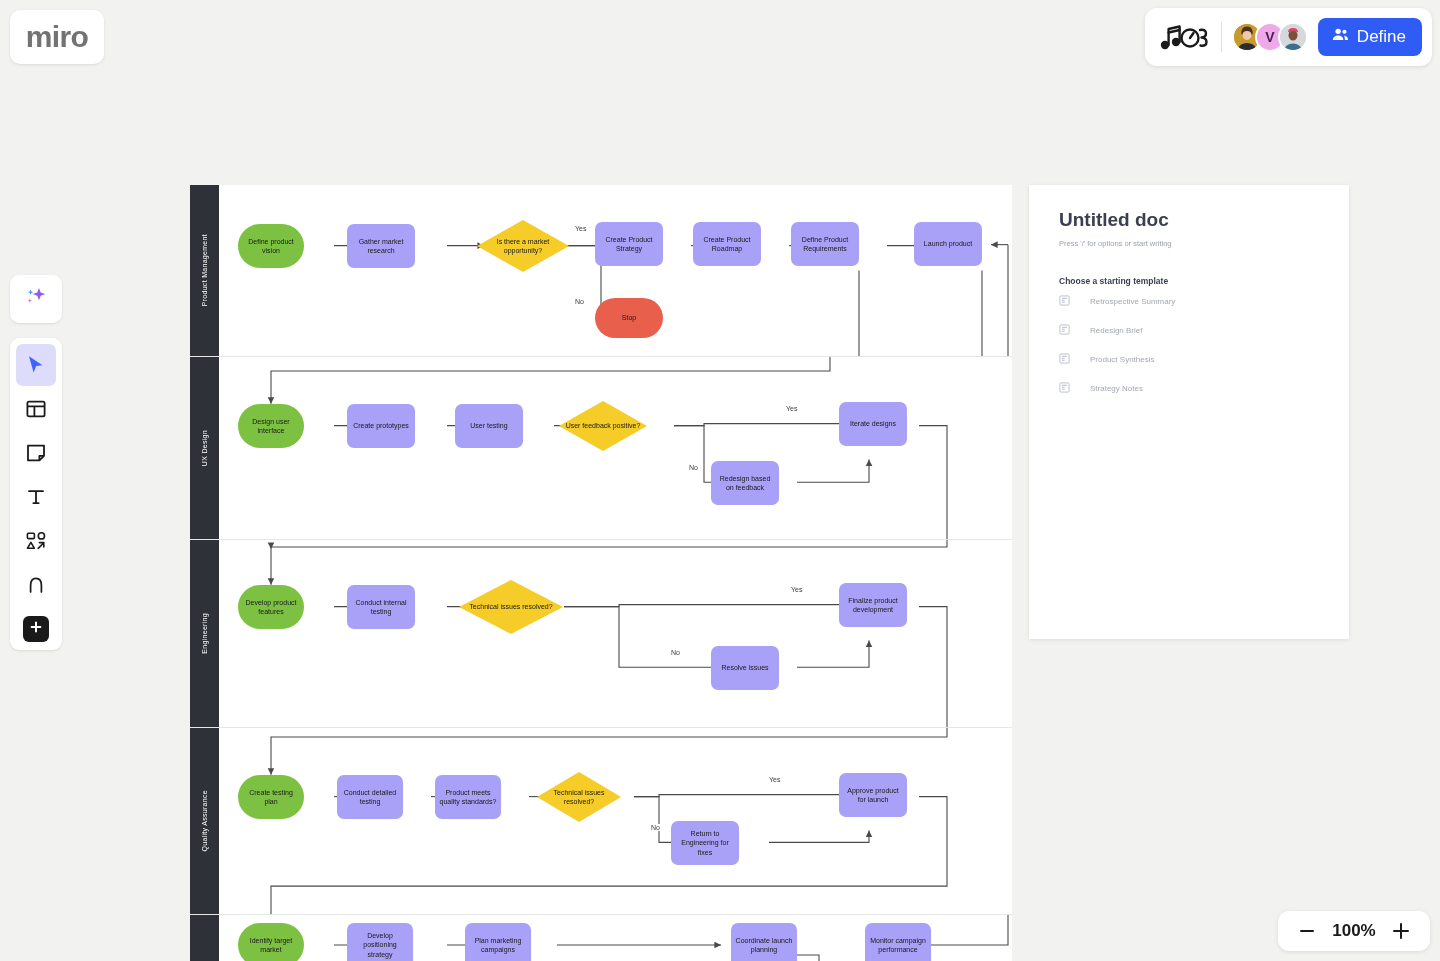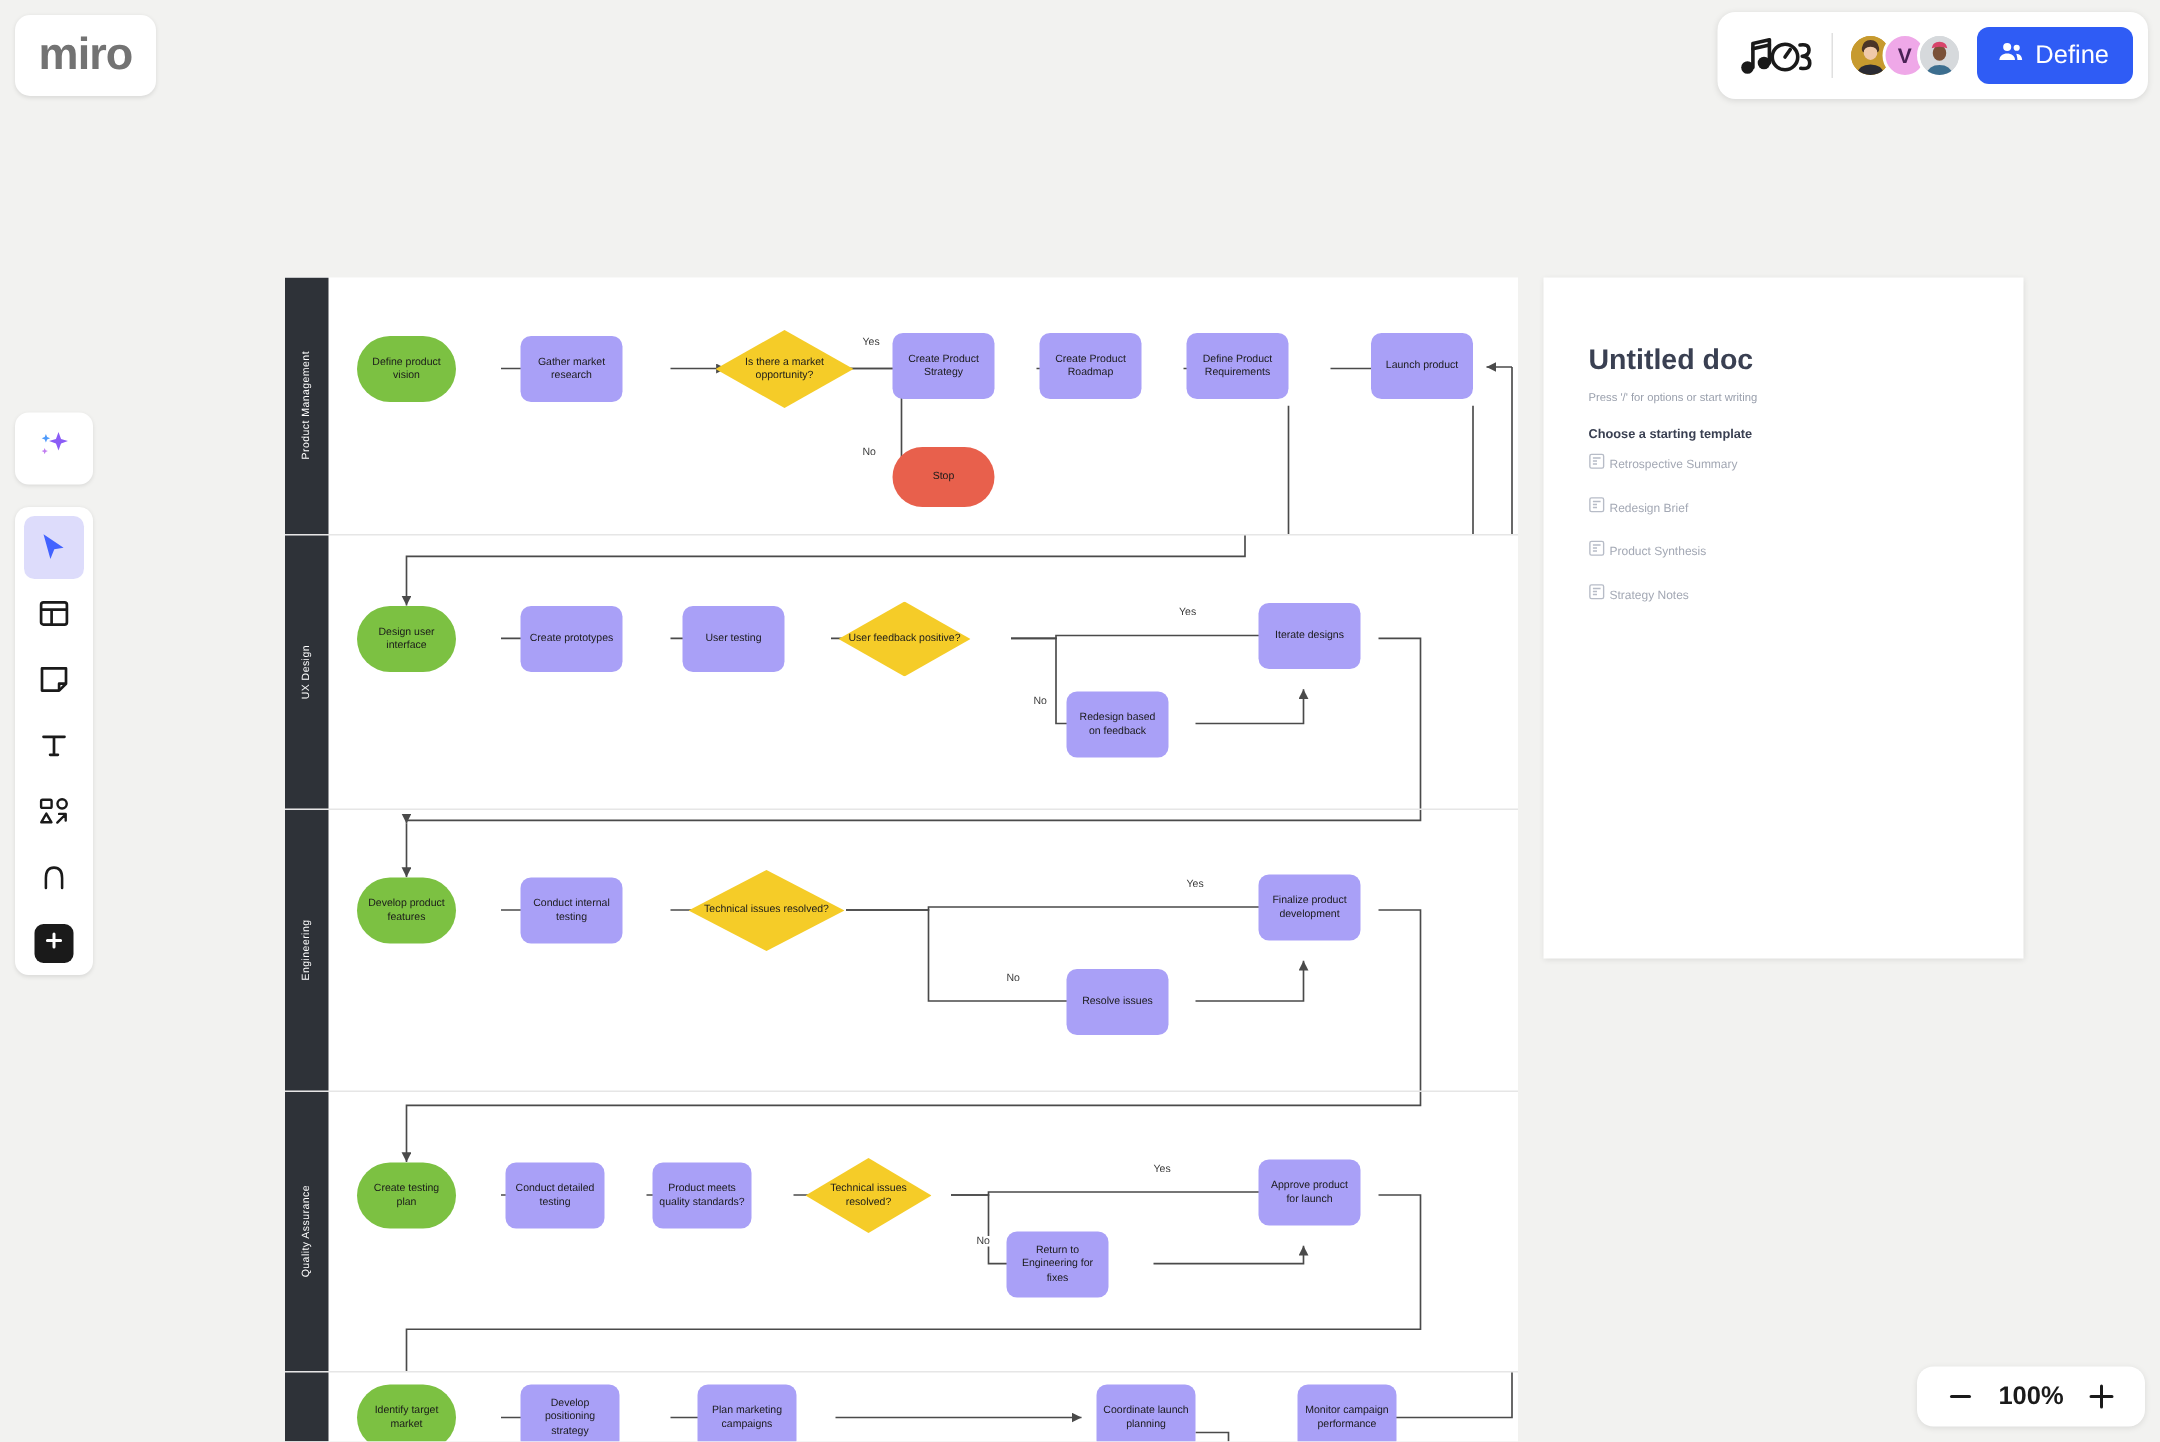--- a/index.html
+++ b/index.html
@@ -128,24 +128,24 @@
   svg.wires { position:absolute; left:0; top:0; width:100%; height:100%;
     pointer-events:none; overflow:visible; }
 
   
   .docpanel {
     position:absolute; left:1029px; top:185px;
     width:320px; height:454px; background:#fff;
     box-shadow:0 1px 4px rgba(0,0,0,.09);
     padding: 24px 30px;
   }
-  .doc-title { font-size:19px; font-weight:700; color:#3A4052; margin-bottom:8px;margin-top:21px; }
-  .doc-hint { font-size:7.5px; color:#9AA0AD; margin-bottom:15px; }
+  .doc-title { font-size:19px; font-weight:700; color:#3A4052; margin-bottom:8px; }
+  .doc-hint { font-size:7.5px; color:#9AA0AD; margin-bottom:28px; }
   .doc-sub { font-size:8.5px; font-weight:700; color:#3A4052; margin-bottom:6px; }
-  .tpl { display:flex; align-items:center; gap:3px; margin-bottom:11px; cursor:pointer; }
+  .tpl { display:flex; align-items:center; gap:20px; margin-bottom:11px; cursor:pointer; }
   .tpl-label { font-size:8px; color:#A3A8B4; }
   .tpl svg { flex:0 0 auto; }
 
   
   .zoomctl {
     position:absolute; right:10px; bottom:10px;
     width:152px; height:40px; background:#fff; border-radius:11px;
     display:flex; align-items:center; justify-content:space-between;
     padding: 0 18px; box-shadow:0 1px 4px rgba(0,0,0,.10);
   }

